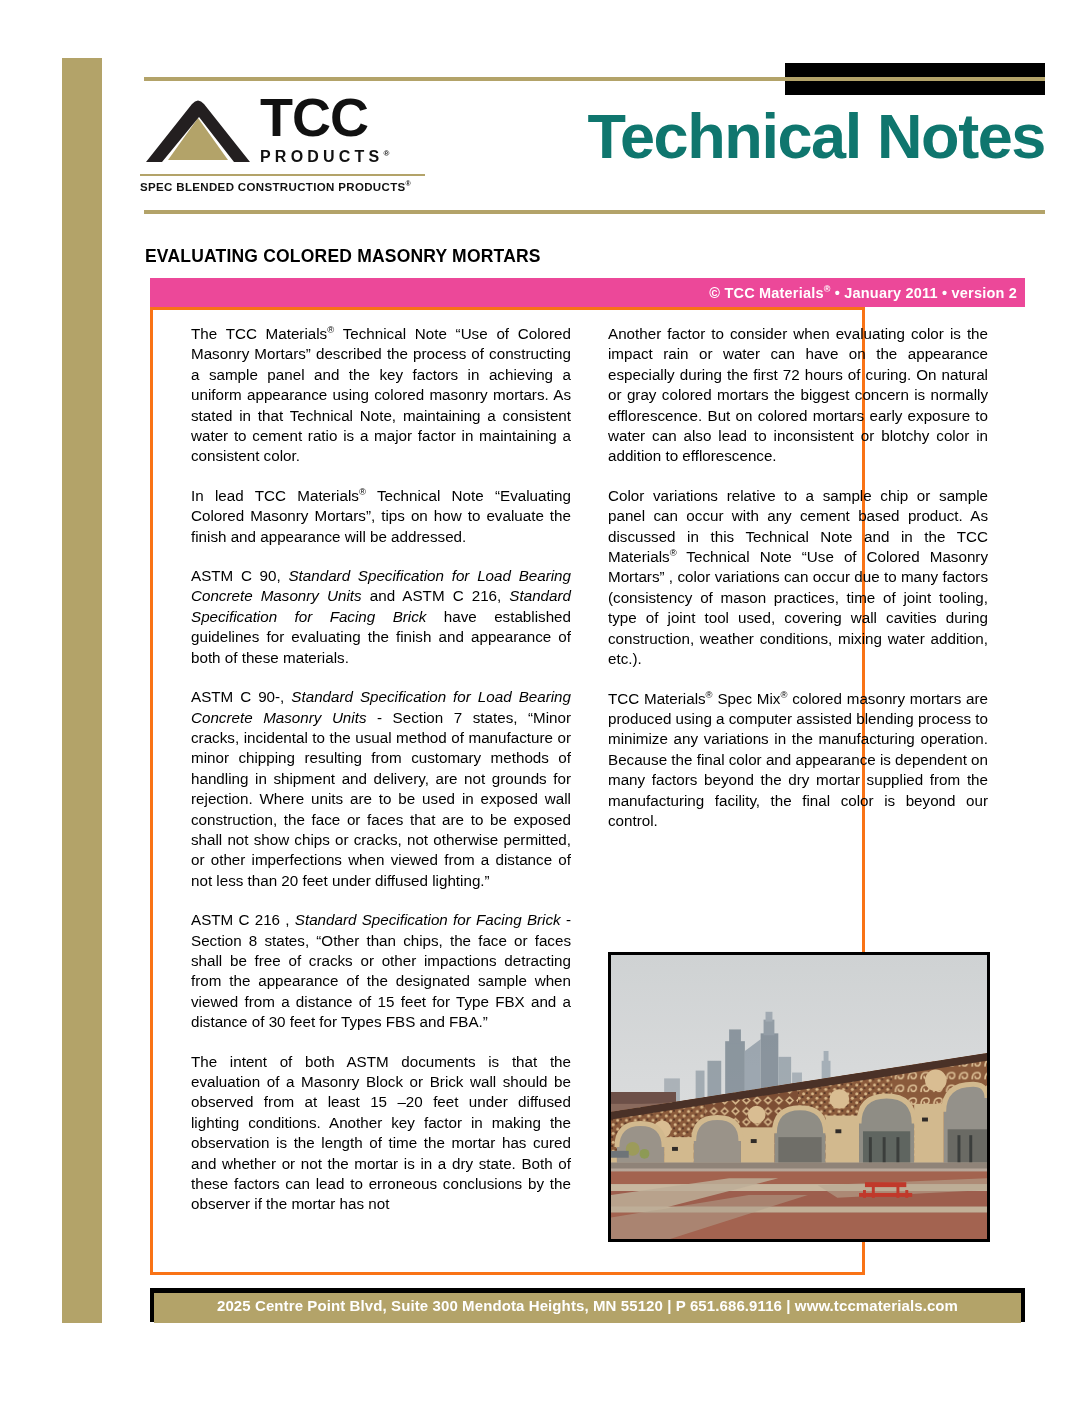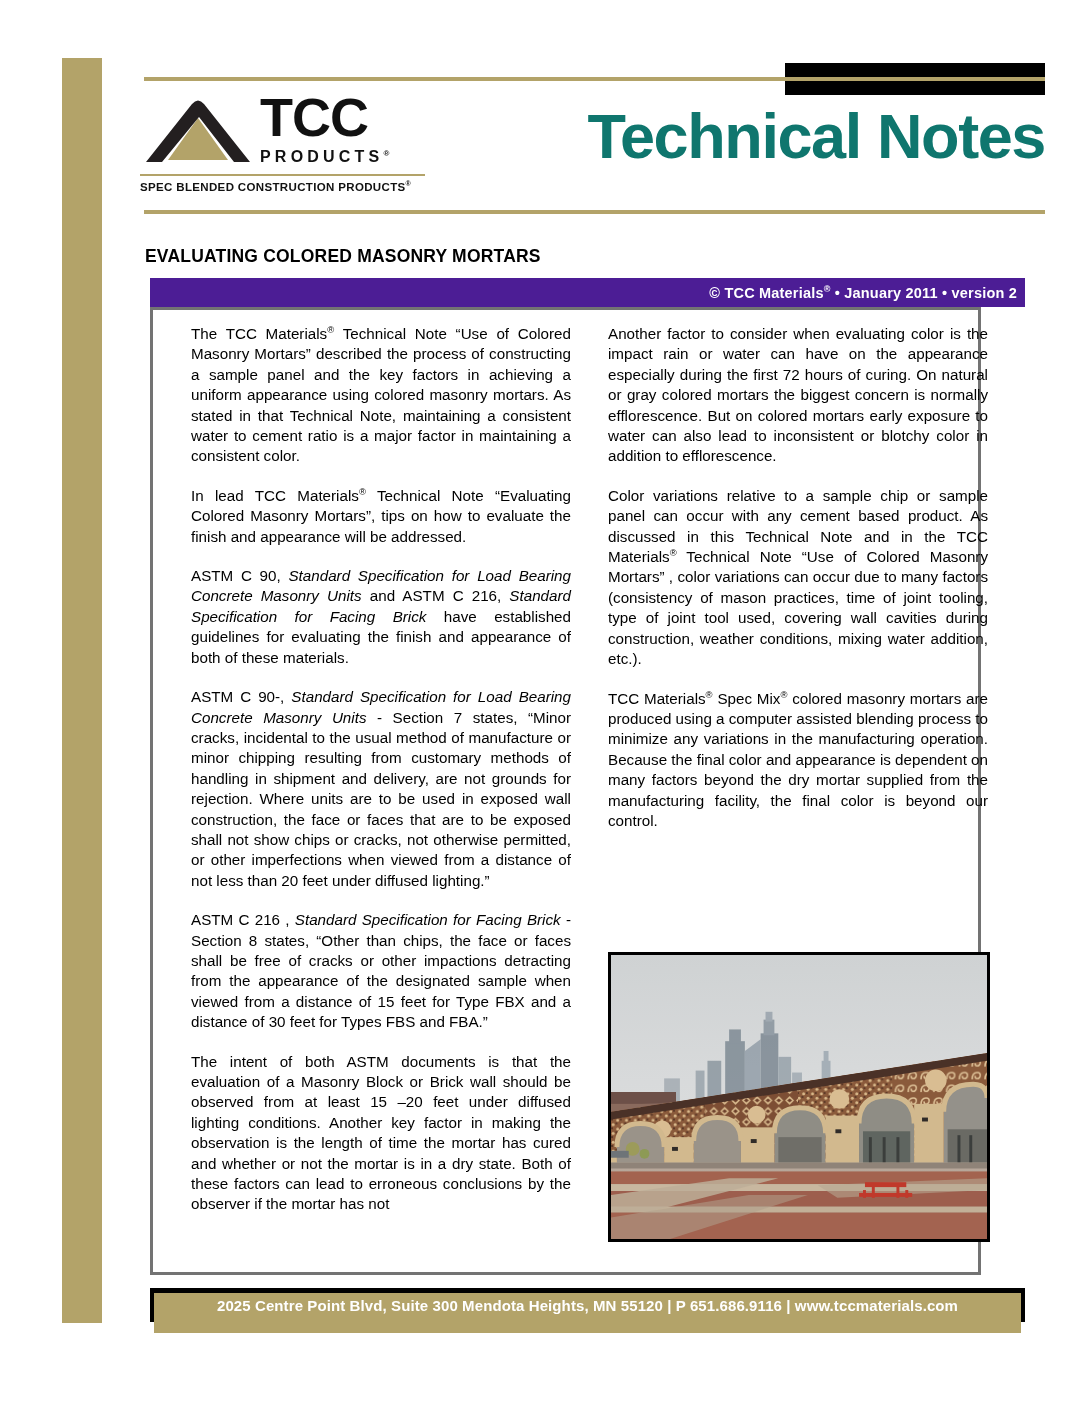--- a/index.html
+++ b/index.html
@@ -165,42 +165,42 @@
     letter-spacing: 0.2px;
   }
 
   
   .copy-bar {
     position: absolute;
     left: 150px;
     top: 278px;
     width: 875px;
     height: 29px;
-    background: #4c1d95;
+    background: #ec4899;
   }
   .copy-bar-text {
     position: absolute;
     right: 8px;
     top: 6px;
     color: #ffffff;
     font-size: 14.5px;
     font-weight: bold;
     letter-spacing: 0.2px;
     white-space: nowrap;
   }
   .copy-bar-text sup { font-size: 9px; }
 
   
   .content-box {
     position: absolute;
     left: 150px;
     top: 307px;
-    width: 831px;
+    width: 715px;
     height: 968px;
-    border: 3px solid #737373;
+    border: 3px solid #f97316;
     box-sizing: border-box;
     background: #ffffff;
     text-decoration: underline;
   }
   .cols {
     position: absolute;
     left: 0; top: 0;
     width: 100%;
     height: 100%;
   }
@@ -251,21 +251,21 @@
     top: 1288px;
     width: 875px;
     height: 34px;
     background: #000000;
   }
   .footer-tan {
     position: absolute;
     left: 154px;
     top: 1293px;
     width: 867px;
-    height: 40px;
+    height: 30px;
     background: #b3a369;
     color: #ffffff;
     font-size: 15px;
     font-weight: bold;
     letter-spacing: 0.1px;
     text-align: center;
     line-height: 26px;
     white-space: nowrap;
   }
 </style>

